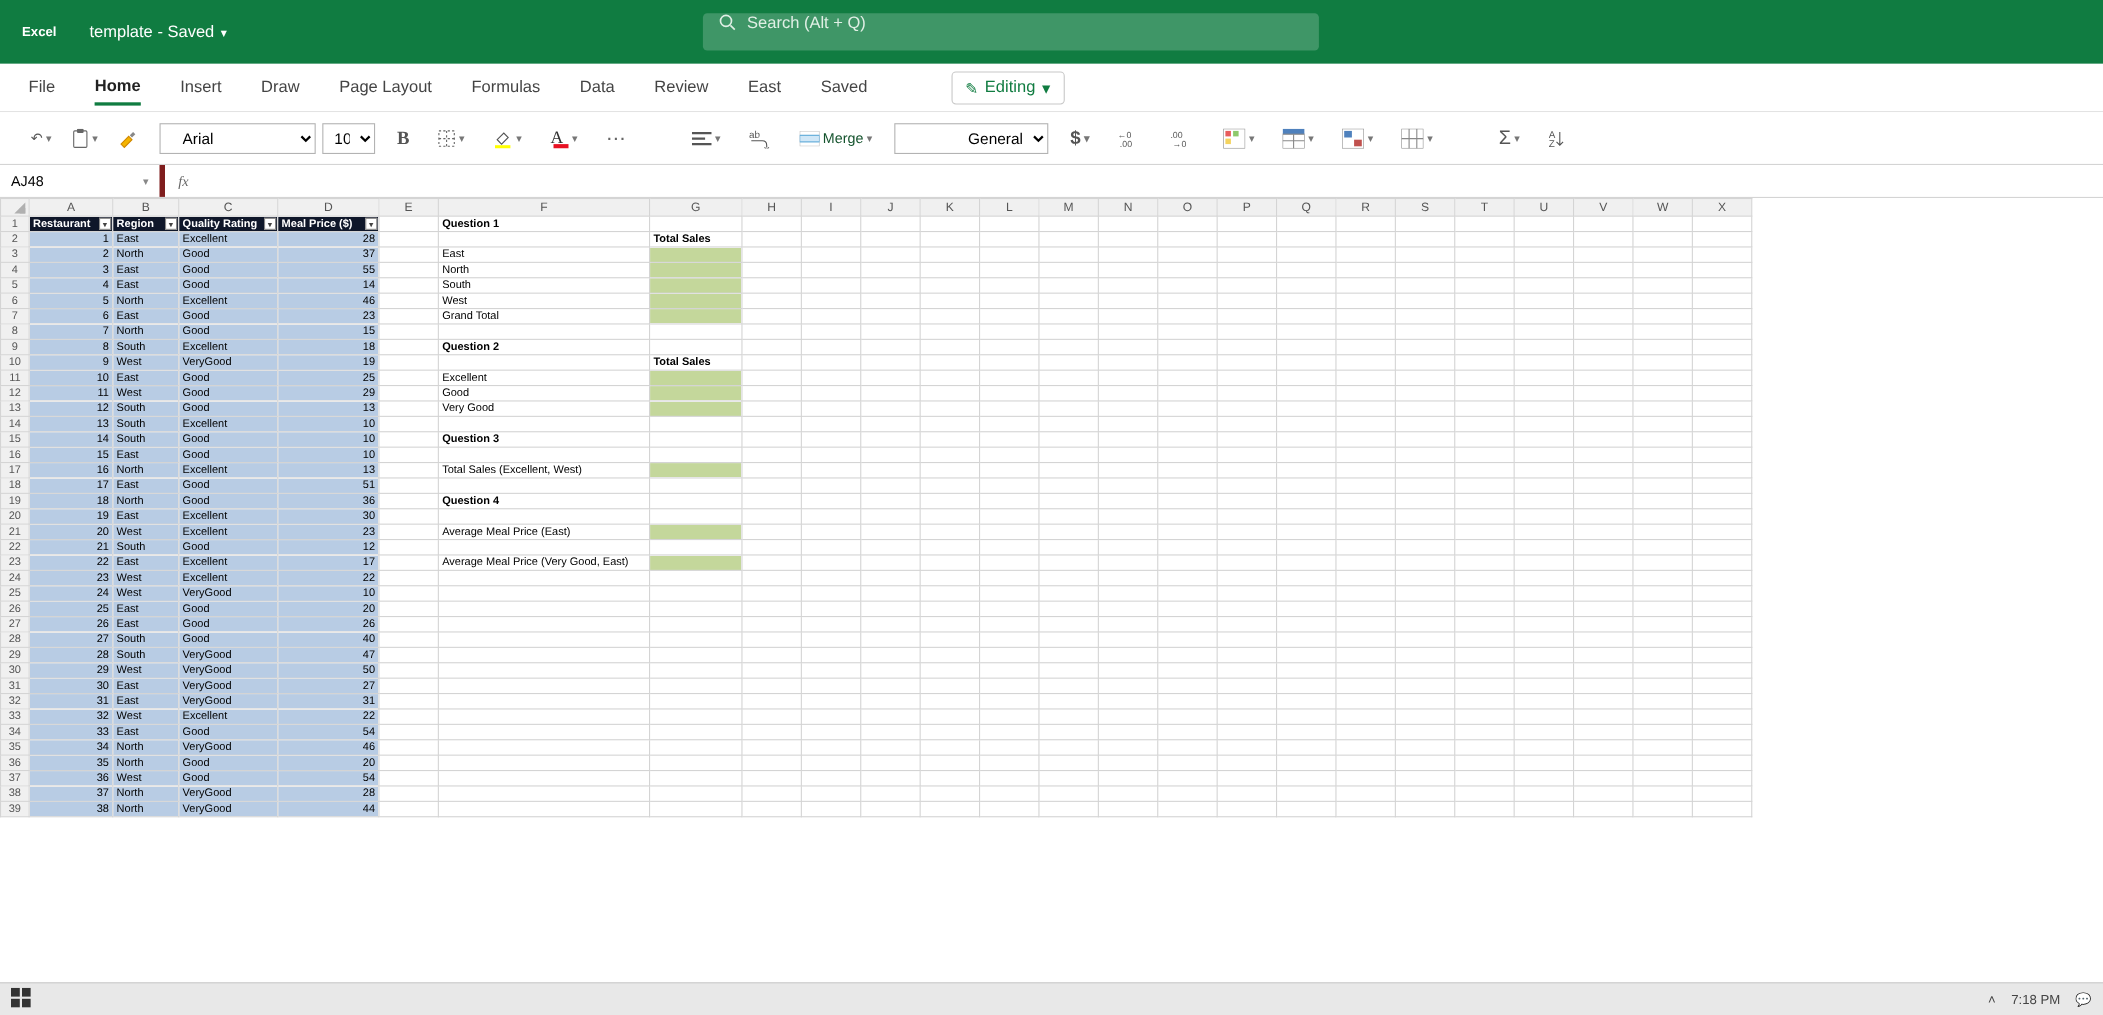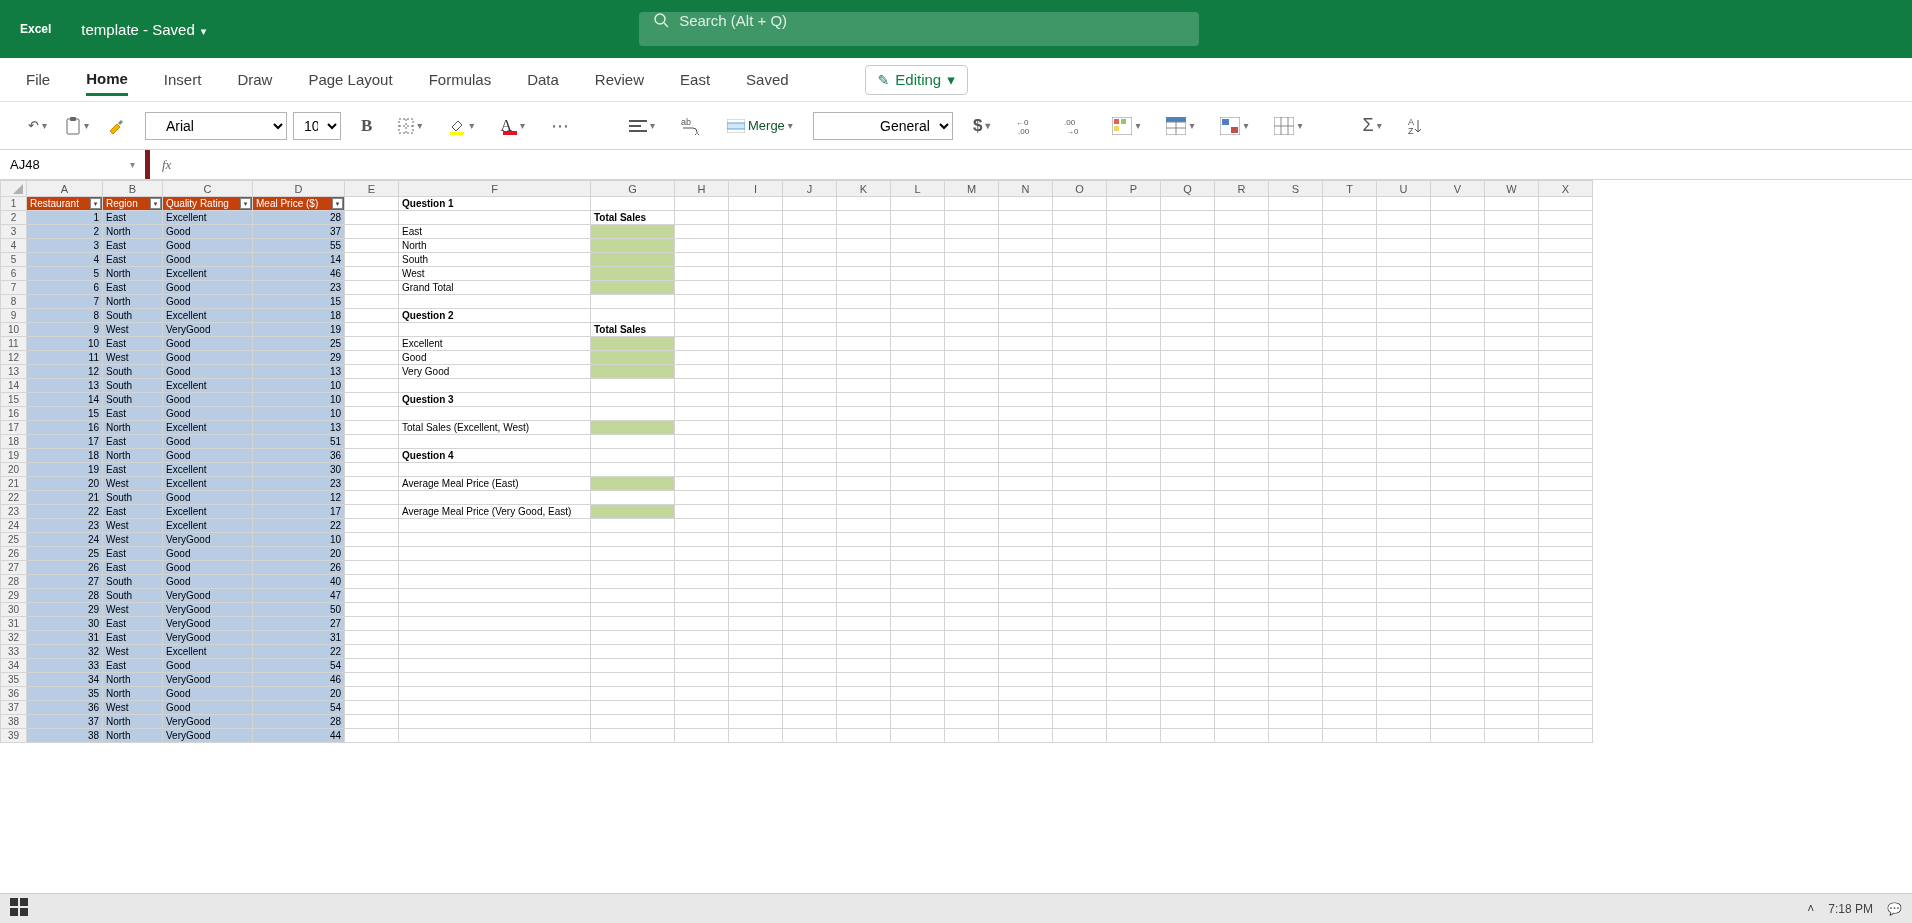--- a/index.html
+++ b/index.html
@@ -37,21 +37,21 @@
 .fbar .fx { font-style: italic; padding: 0 12px; color: #666; font-family: serif; }
 
 .gridwrap { position: relative; overflow: auto; height: calc(923px - 58px - 44px - 48px - 30px - 30px); background: #fff; }
 table.grid { border-collapse: collapse; table-layout: fixed; }
 table.grid th, table.grid td { border: 1px solid #d4d4d4; height: 14px; font-size: 10px; padding: 0 3px; overflow: hidden; white-space: nowrap; }
 table.grid th.colh { background: #f0f0f0; font-weight: 400; text-align: center; font-size: 11px; color: #555; height: 16px; }
 table.grid th.rowh { background: #f0f0f0; font-weight: 400; text-align: center; font-size: 10px; color: #555; width: 26px; }
 table.grid th.corner { background: #f0f0f0; width: 26px; }
 table.grid th.corner::after { content: ""; display: block; width: 0; height: 0; border: 5px solid transparent; border-bottom-color: #b0b0b0; border-right-color: #b0b0b0; margin-left: auto; }
 
-.hdrcell { background: #c2410c; color: #fff; font-weight: 400; font-size: 9px; position: relative; padding-right: 14px !important; }
+.hdrcell { background: #0f172a; color: #fff; font-weight: 700; font-size: 9px; position: relative; padding-right: 14px !important; }
 .hdrcell .dd { position: absolute; right: 1px; top: 1px; width: 11px; height: 11px; background: #fff; border: 1px solid #888; display: flex; align-items: center; justify-content: center; font-size: 7px; color: #444; }
 .datacell-blue { background: #b8cce4; }
 .num { text-align: right; }
 .bold { font-weight: 700; }
 .greenfill { background: #c4d79b; }
 
 .taskbar { position: fixed; bottom: 0; left: 0; right: 0; height: 30px; background: #e8e8e8; border-top: 1px solid #ccc; display: flex; align-items: center; padding: 0 10px; }
 .taskbar .tray { margin-left: auto; font-size: 12px; color: #444; display: flex; align-items: center; gap: 14px; }
 
 .col-A { width: 76px; } .col-B { width: 60px; } .col-C { width: 90px; } .col-D { width: 92px; } .col-E { width: 54px; }

